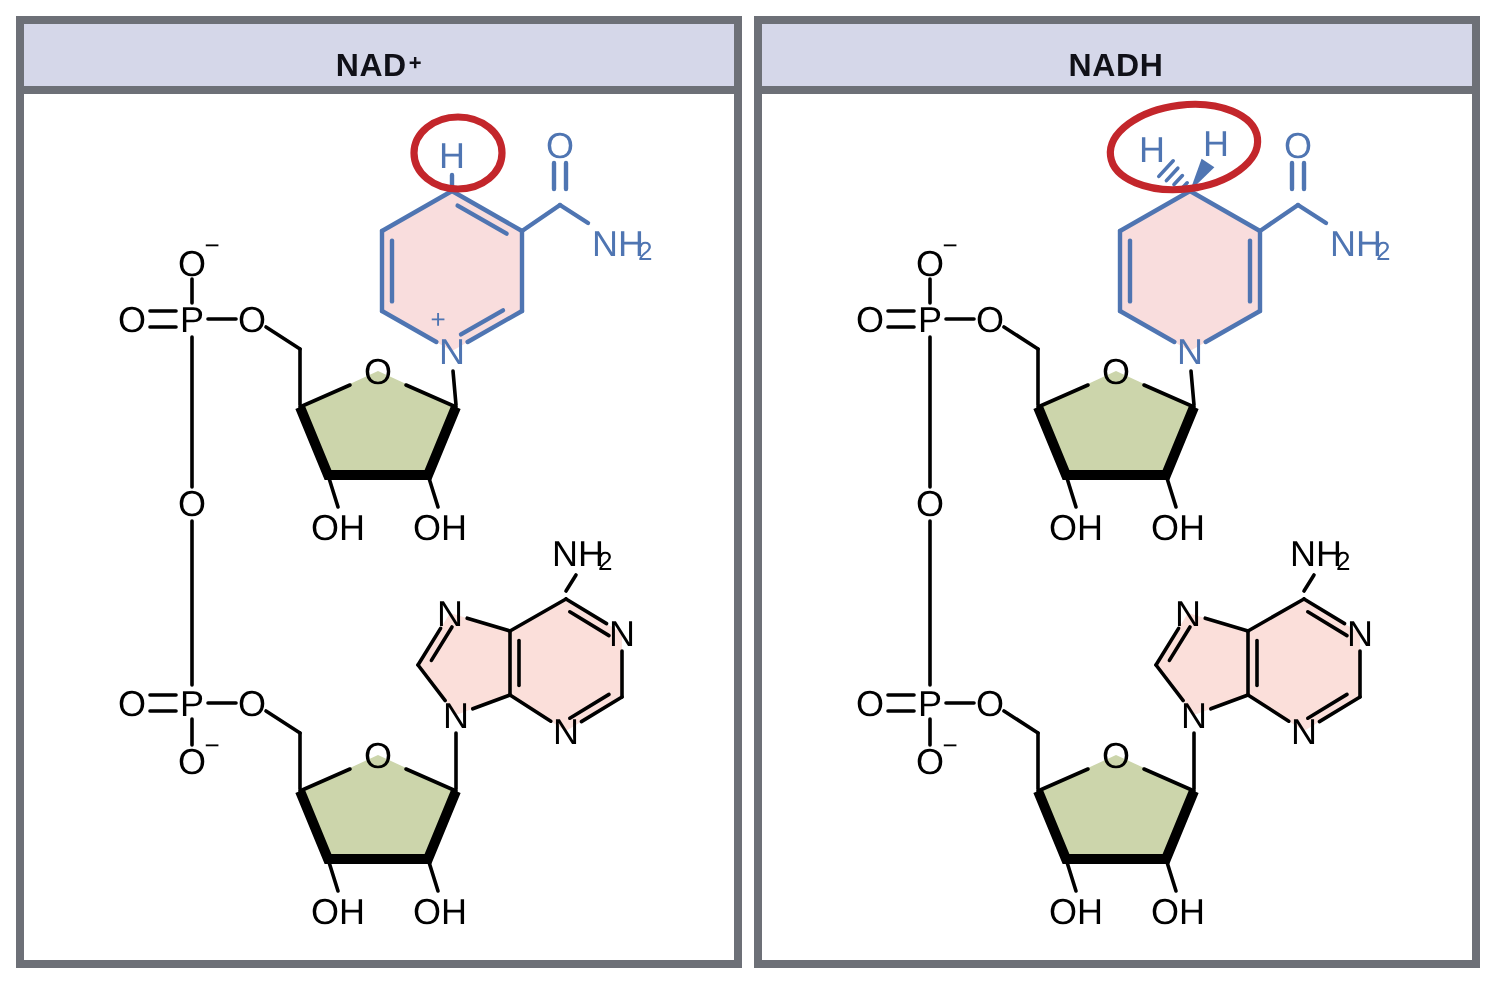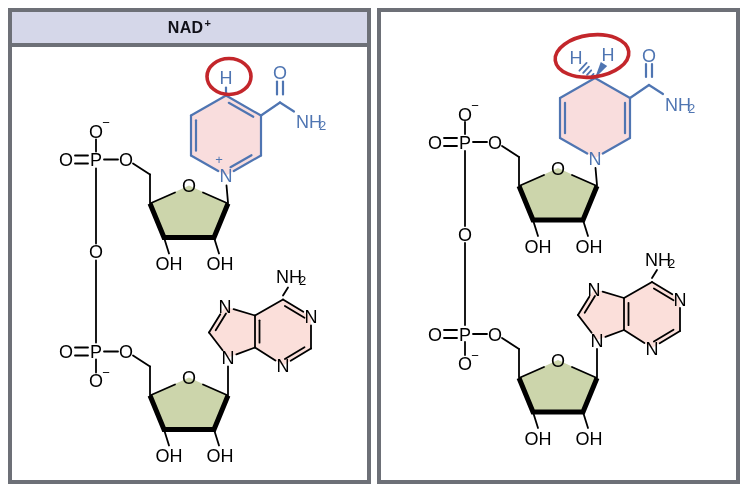--- a/index.html
+++ b/index.html
@@ -23,21 +23,21 @@
     border:4px solid var(--border-gray,#6d7077);
     background:#ffffff;
     min-width:0;
   }
   .panel-header{
     background:var(--header-bg,#d5d7e9);
     border-bottom:4px solid var(--border-gray,#6d7077);
     height:31px;
     flex:0 0 auto;
     display:flex;
-    align-items:center;
+    align-items:flex-end;
     justify-content:center;
     font-weight:bold;
     font-size:16px;
     color:#101018;
     letter-spacing:.3px;
   }
   .panel-header .sup{
     font-size:11px;
     font-weight:bold;
     position:relative;
@@ -163,20 +163,24 @@
             <line x1="271" y1="248" x2="276" y2="240" stroke="#000000" stroke-width="1.8" stroke-linecap="round"></line>
             <text x="264" y="235.5" fill="#000000" font-size="18" text-anchor="start">NH</text>
             <text x="287" y="237.7" fill="#000000" font-size="13" text-anchor="start">2</text>
             <line x1="216" y1="319" x2="216" y2="347" stroke="#000000" stroke-width="1.8" stroke-linecap="round"></line>
           </g>
         </svg>
     </div>
   </section>
 
   <section class="panel">
+    <header class="panel-header">
+      <span>NADH</span>
+        <span class="sup"></span>
+    </header>
     <div class="mol">
       <svg id="mol-1" viewBox="0 0 355 432" preserveAspectRatio="xMidYMid meet">
           <g>
             <line x1="84" y1="121" x2="84" y2="196" stroke="#000000" stroke-width="1.8" stroke-linecap="round"></line>
             <text x="84" y="210.5" fill="#000000" font-size="18" text-anchor="middle">O</text>
             <line x1="84" y1="213" x2="84" y2="295" stroke="#000000" stroke-width="1.8" stroke-linecap="round"></line>
             <line x1="121" y1="116" x2="138" y2="127" stroke="#000000" stroke-width="1.8" stroke-linecap="round"></line>
             <line x1="138" y1="127" x2="138" y2="155" stroke="#000000" stroke-width="1.8" stroke-linecap="round"></line>
             <line x1="121" y1="308" x2="138" y2="319" stroke="#000000" stroke-width="1.8" stroke-linecap="round"></line>
             <line x1="138" y1="319" x2="138" y2="347" stroke="#000000" stroke-width="1.8" stroke-linecap="round"></line>

